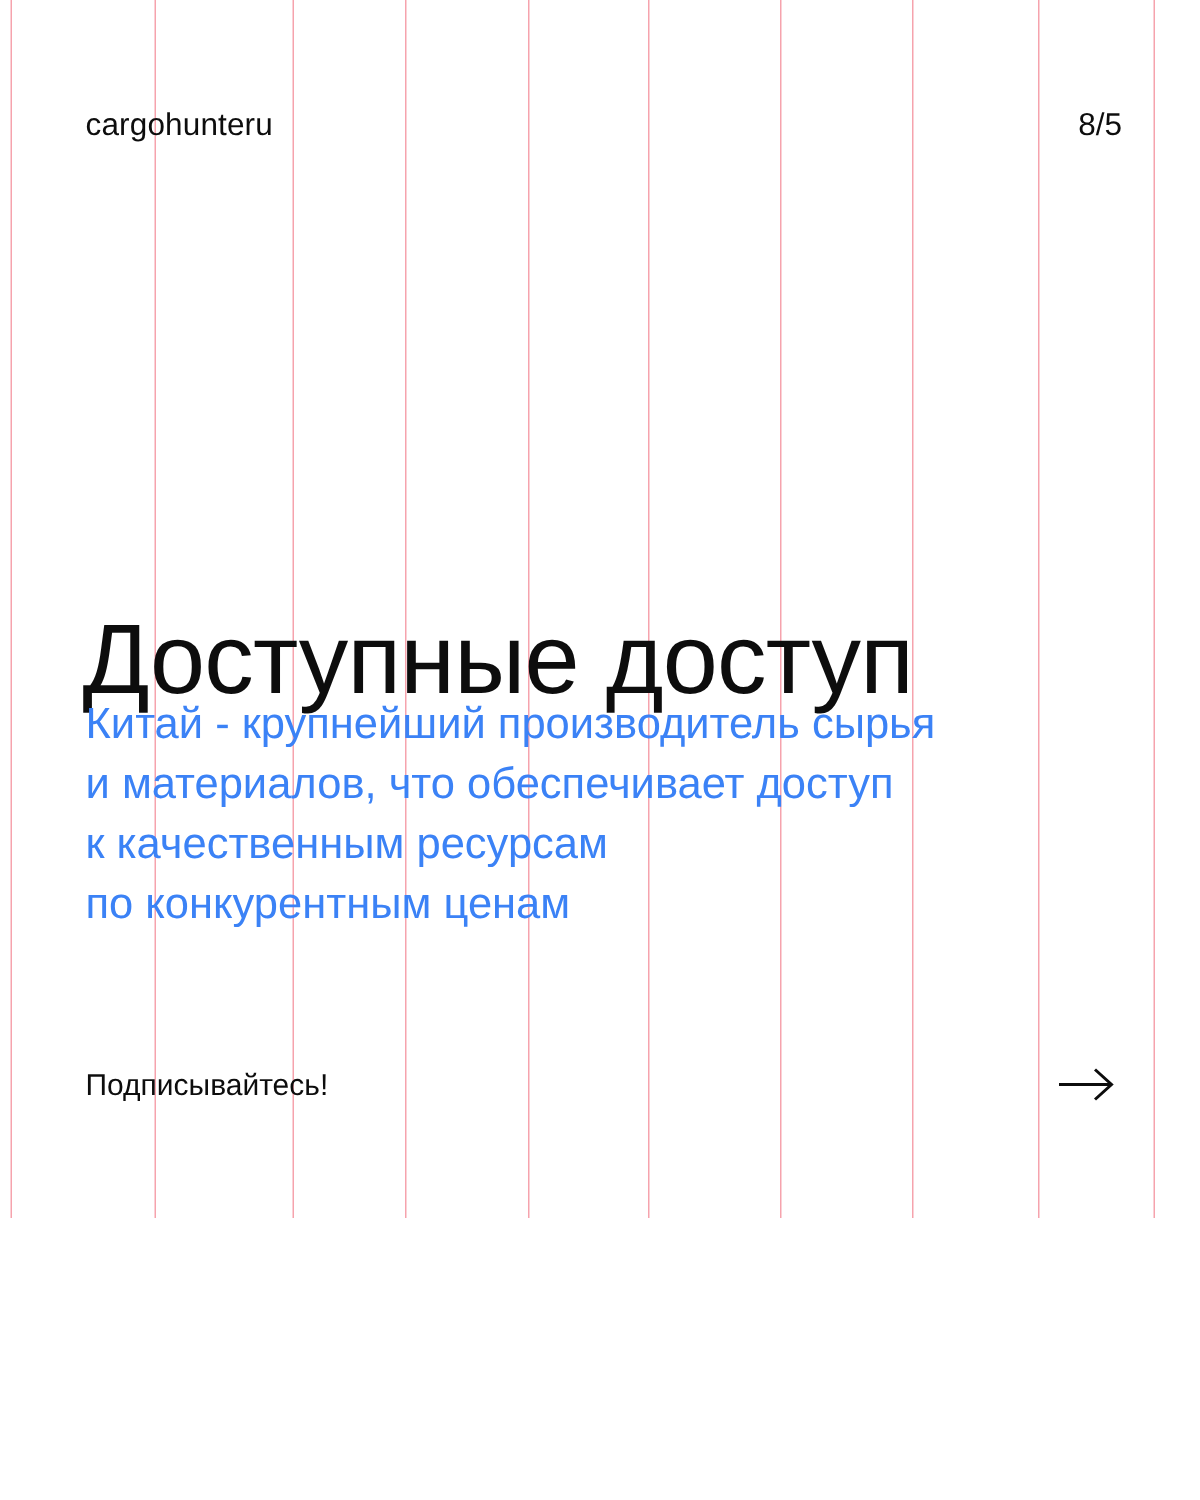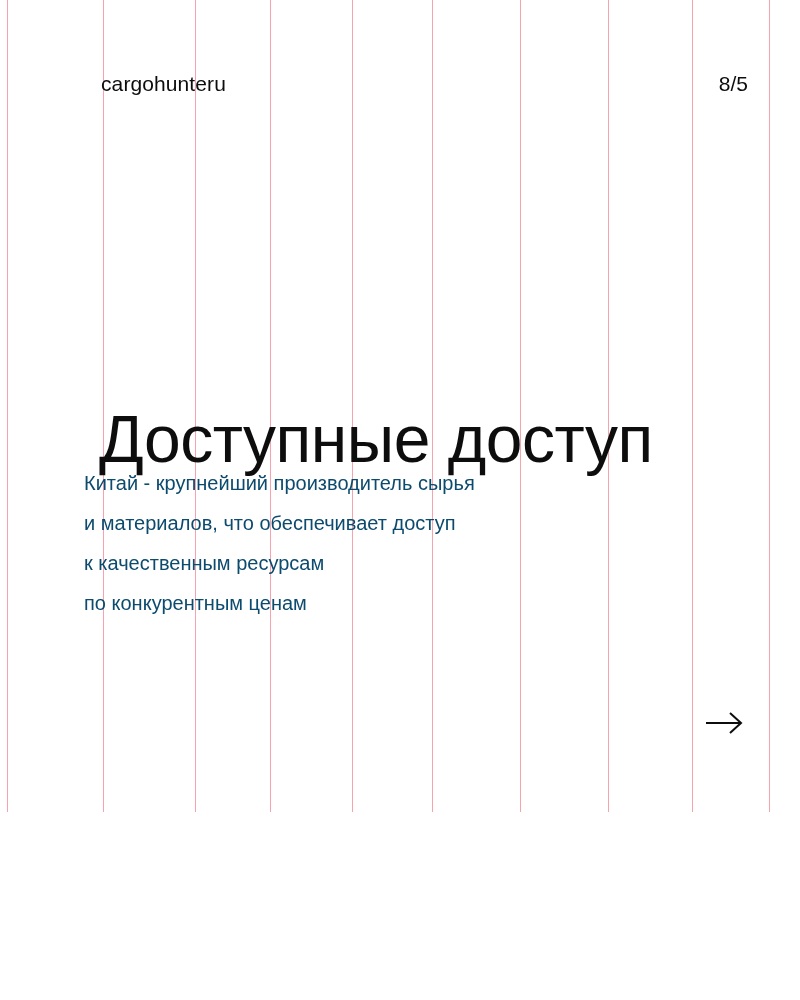--- a/index.html
+++ b/index.html
@@ -11,21 +11,20 @@
     font-family: "Liberation Sans", sans-serif;
     color: #0d0d0d;
   }
   .slide {
     position: relative;
     width: 800px;
     height: 812px;
     background: #ffffff;
     overflow: hidden;
     box-sizing: border-box;
-    padding-left: 44px;
   }
   
   .guides {
     position: absolute;
     inset: 0;
     pointer-events: none;
     z-index: 0;
   }
   .guide {
     position: absolute;
@@ -62,27 +61,27 @@
     top: 362px;
     font-size: 66px;
     line-height: 1.02;
     font-weight: 400;
     letter-spacing: -0.5px;
     color: #0d0d0d;
     white-space: nowrap;
   }
   .subtext {
     position: absolute;
-    left: 40px;
+    left: 57px;
     top: 463px;
     width: 660px;
-    font-size: 20px;
+    font-size: 29px;
     line-height: 40px;
     font-weight: 400;
-    color: #0c4a6e;
+    color: #3b82f6;
     white-space: pre-line;
   }
   .footer-cta {
     position: absolute;
     left: 57px;
     bottom: 76px;
     font-size: 20px;
     color: #0d0d0d;
   }
   .arrow {
@@ -121,20 +120,21 @@
 
     <div class="counter">8/5</div>
 
     <h1 class="headline">Доступные доступ</h1>
 
     <div class="subtext">Китай - крупнейший производитель сырья
 и материалов, что обеспечивает доступ
 к качественным ресурсам
 по конкурентным ценам</div>
 
+    <div class="footer-cta">Подписывайтесь!</div>
 
     <div class="arrow">
       <svg width="40" height="26" viewBox="0 0 40 26" fill="none" aria-hidden="true">
         <line x1="1" y1="13" x2="36" y2="13" stroke="#0d0d0d" stroke-width="2"></line>
         <polyline points="25,3 36,13 25,23" fill="none" stroke="#0d0d0d" stroke-width="2"></polyline>
       </svg>
     </div>
 
   </div>
 </div>

